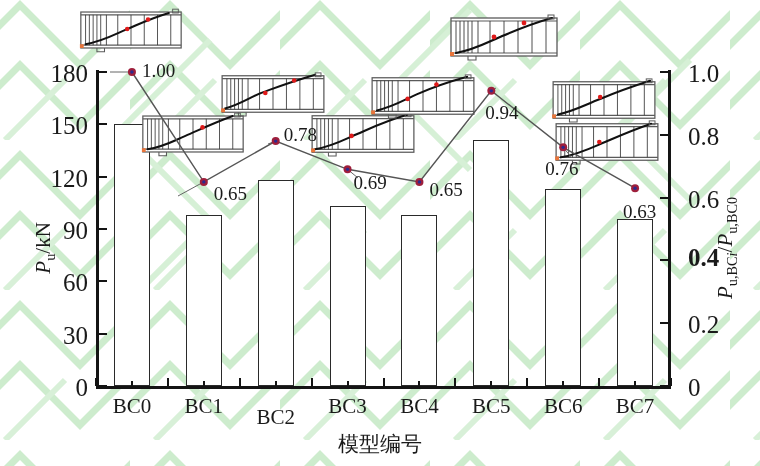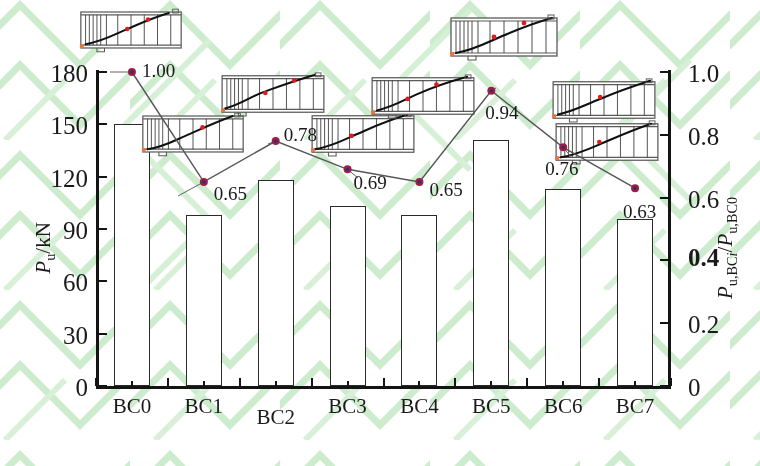--- a/index.html
+++ b/index.html
@@ -125,20 +125,21 @@
     </div>
 
   <div class="ytitle" style="left:-5px;top:236px;width:100px;text-align:center;">
     <span class="rot"><span class="it">P</span><span class="sub">u</span><span>/kN</span></span>
   </div>
 
   <div class="ytitle" style="left:672px;top:236px;width:110px;text-align:center;">
     <span class="rot"><span class="it">P</span><span class="sub"><span>u,BC</span><span class="it">i</span></span><span>/</span><span class="it">P</span><span class="sub">u,BC0</span></span>
   </div>
 
+  <div class="xtitle" style="left:0;top:430px;width:760px;text-align:center;">模型编号</div>
 
   <div id="bars">
       <div class="bar" title="BC0: 150 kN" style="left: 113.938px; top: 124.333px; width: 36px; height: 261.667px; border-color: rgb(42, 42, 42); background: rgb(255, 255, 255);"></div>
       <div class="bar" title="BC1: 98 kN" style="left: 185.812px; top: 215.044px; width: 36px; height: 170.956px; border-color: rgb(42, 42, 42); background: rgb(255, 255, 255);"></div>
       <div class="bar" title="BC2: 118 kN" style="left: 257.688px; top: 180.156px; width: 36px; height: 205.844px; border-color: rgb(42, 42, 42); background: rgb(255, 255, 255);"></div>
       <div class="bar" title="BC3: 103 kN" style="left: 329.562px; top: 206.322px; width: 36px; height: 179.678px; border-color: rgb(42, 42, 42); background: rgb(255, 255, 255);"></div>
       <div class="bar" title="BC4: 98 kN" style="left: 401.438px; top: 215.044px; width: 36px; height: 170.956px; border-color: rgb(42, 42, 42); background: rgb(255, 255, 255);"></div>
       <div class="bar" title="BC5: 141 kN" style="left: 473.312px; top: 140.033px; width: 36px; height: 245.967px; border-color: rgb(42, 42, 42); background: rgb(255, 255, 255);"></div>
       <div class="bar" title="BC6: 113 kN" style="left: 545.188px; top: 188.878px; width: 36px; height: 197.122px; border-color: rgb(42, 42, 42); background: rgb(255, 255, 255);"></div>
       <div class="bar" title="BC7: 96 kN" style="left: 617.062px; top: 218.533px; width: 36px; height: 167.467px; border-color: rgb(42, 42, 42); background: rgb(255, 255, 255);"></div>

